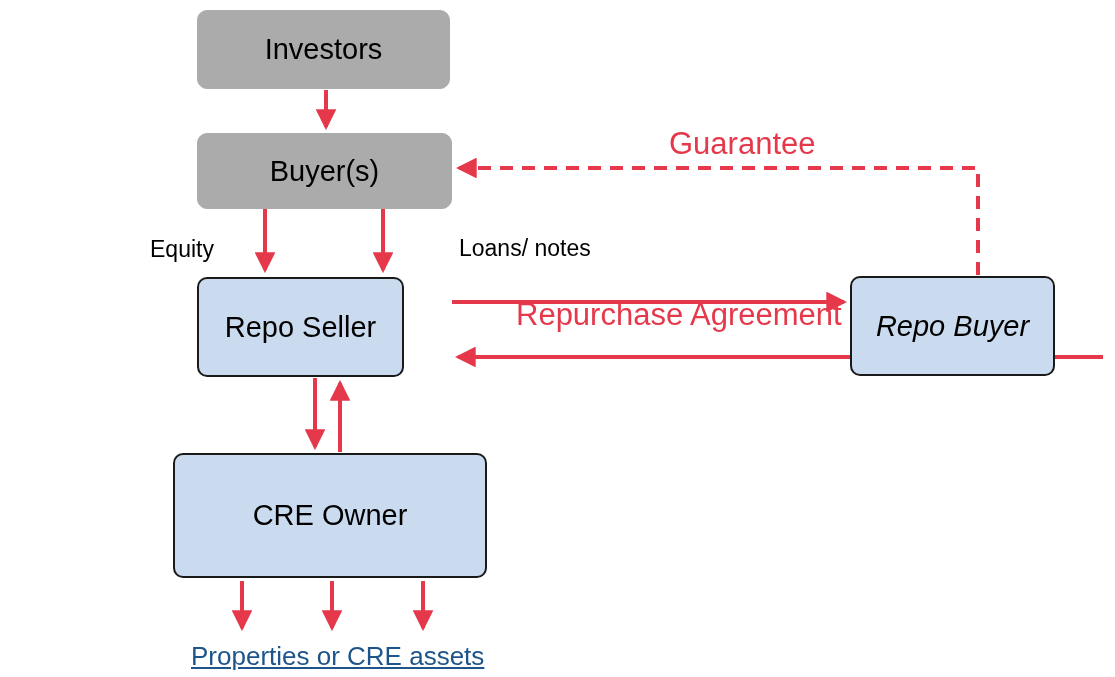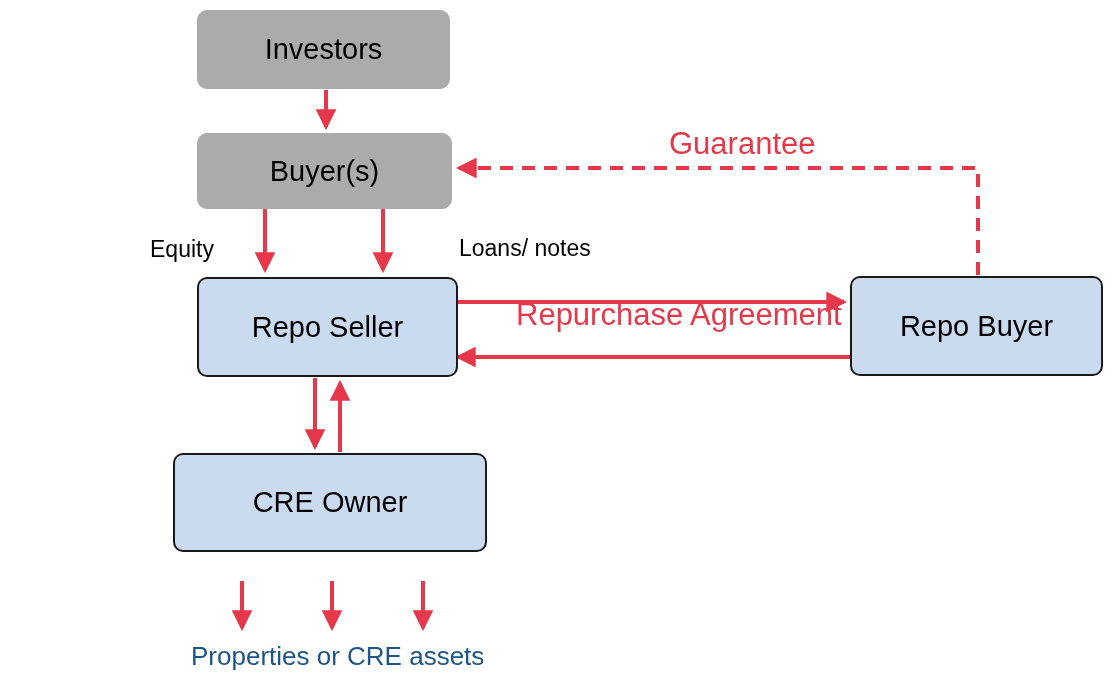--- a/index.html
+++ b/index.html
@@ -79,36 +79,36 @@
   </svg>
 
   <div class="node gray" style="left:197px;top:10px;width:253px;height:79px;">
     <span>Investors</span>
   </div>
 
   <div class="node gray" style="left:197px;top:133px;width:255px;height:76px;">
     <span>Buyer(s)</span>
   </div>
 
-  <div class="node blue" style="left:197px;top:277px;width:261px;height:100px;">
+  <div class="node blue" style="left:197px;top:277px;width:207px;height:100px;">
     <span>Repo Seller</span>
   </div>
 
-  <div class="node blue" style="left:850px;top:276px;width:253px;height:100px;">
+  <div class="node blue" style="left:850px;top:276px;width:205px;height:100px;font-style:italic;">
     <span>Repo Buyer</span>
   </div>
 
-  <div class="node blue" style="left:173px;top:453px;width:314px;height:99px;">
+  <div class="node blue" style="left:173px;top:453px;width:314px;height:125px;">
     <span>CRE Owner</span>
   </div>
 
   <div class="edge-label black" style="left:150px;top:237px;">Equity</div>
 
   <div class="edge-label black" style="left:427px;top:236px;margin-left:32px;">Loans/ notes</div>
 
   <div class="edge-label red" style="left:669px;top:127px;">Guarantee</div>
 
   <div class="edge-label red" style="left:516px;top:298px;">Repurchase Agreement</div>
 
 
-  <div class="edge-label blue" style="left:191px;top:642px;">Properties or CRE assets</div>
+  <div class="edge-label blue" style="left:191px;top:642px;text-decoration:underline;">Properties or CRE assets</div>
 
 </div>
 
 </body></html>

